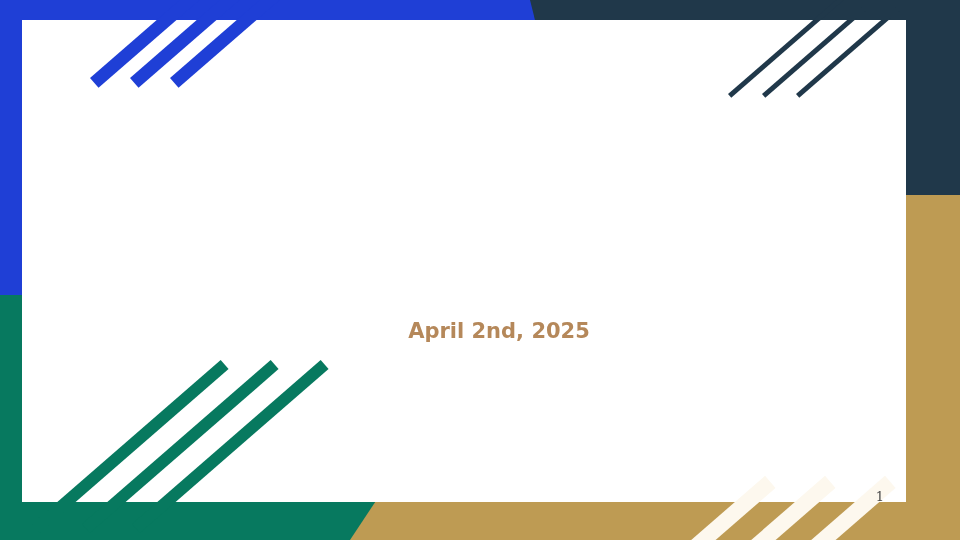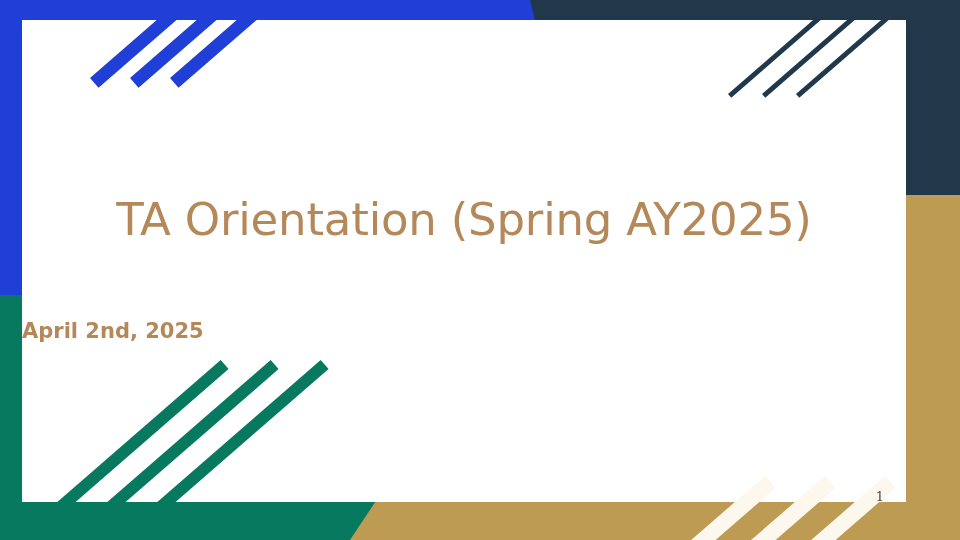--- a/index.html
+++ b/index.html
@@ -136,25 +136,26 @@
     font-weight: 400;
     letter-spacing: -0.2px;
     line-height: 1.15;
     white-space: nowrap;
   }
   .subtitle {
     position: absolute;
     left: 0;
     top: 296px;
     width: 884px;
-    text-align: left;
+    text-align: center;
     color: #b5885a;
     font-size: 21px;
     font-weight: bold;
     line-height: 1.45;
+    padding-left: 35px;
   }
   .subtitle-line { display: block; }
 
   .slide-number {
     position: absolute;
     right: 22px;
     top: 469px;
     font-size: 13px;
     color: #4a4a4a;
     font-family: "DejaVu Serif", "Liberation Serif", serif;
@@ -193,21 +194,20 @@
     <span style="left:102px; top:106px; width:250px;"></span>
   </div>
 
   <div class="stripes stripes-br">
     <span style="left:2px;  top:48px; width:110px;"></span>
     <span style="left:62px; top:48px; width:110px;"></span>
     <span style="left:122px;top:48px; width:110px;"></span>
   </div>
 
   <div class="content">
-    <div class="title">TA Orientation (Spring AY2025)</div>
 
     <div class="subtitle">
       <span class="subtitle-line">April 2nd, 2025</span>
     </div>
 
     <div class="slide-number">1</div>
   </div>
 
 </div>
 

